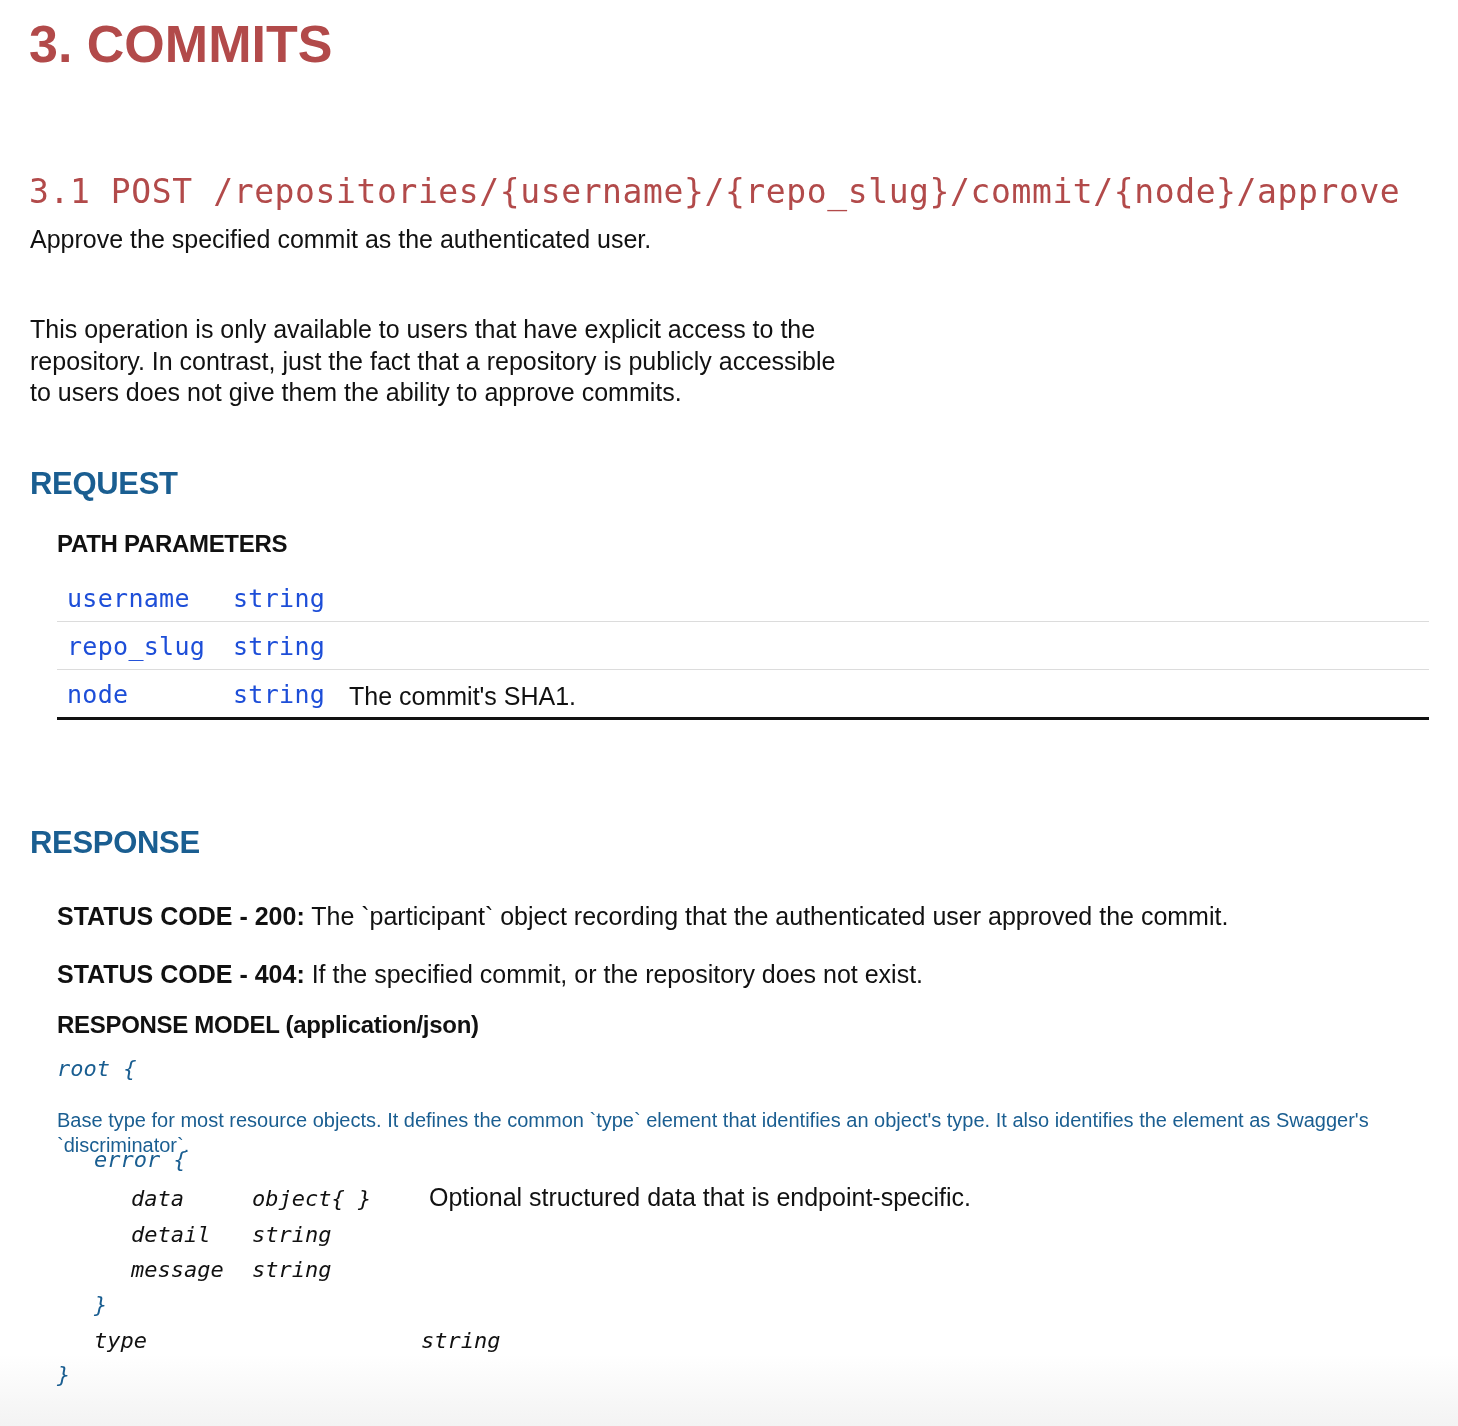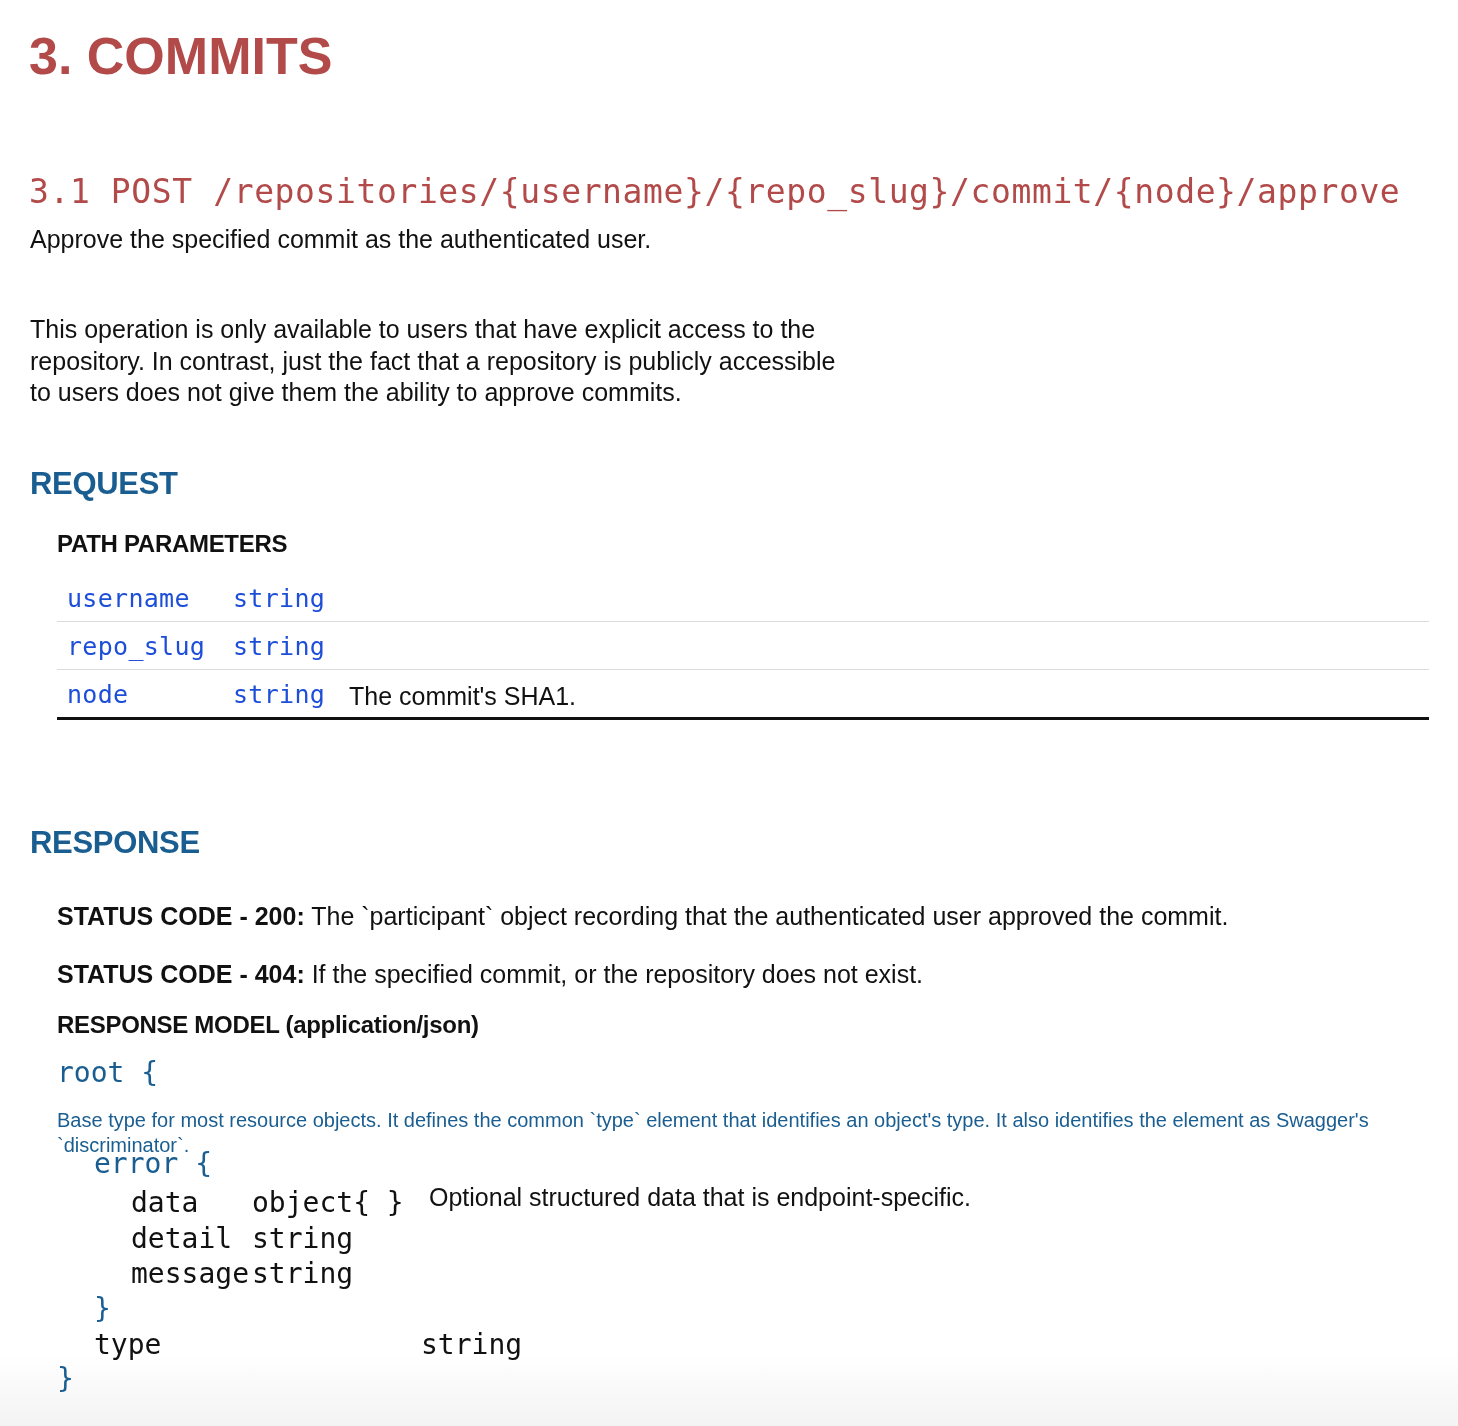--- a/index.html
+++ b/index.html
@@ -9,21 +9,20 @@
     font-family: "Liberation Sans", sans-serif;
     color: #111;
     position: relative;
   }
   .abs { position: absolute; }
   .h1 {
     left: 29px; top: 14px;
     font-size: 52px; font-weight: bold; color: #b24a4a;
     letter-spacing: 0px; white-space: nowrap;
     font-family: "Liberation Sans", sans-serif;
-    margin-top: 12px;
   }
   .h2 {
     left: 29px; top: 172px;
     font-size: 33px; color: #b24a4a; white-space: nowrap;
     font-family: "DejaVu Sans Mono", monospace;
     letter-spacing: 0.6px;
   }
   .p { left: 30px; font-size: 25px; line-height: 31.5px; color: #111; }
   .p1 { top: 224px; white-space: nowrap; }
   .p2 { top: 314px; width: 830px; }
@@ -59,21 +58,21 @@
     position: absolute; top: 12px; font-size: 25px; color: #111; white-space: nowrap;
   }
   .status {
     left: 57px; font-size: 25px; color: #111; white-space: nowrap;
   }
   .status b { font-weight: bold; }
   .st200 { top: 902px; }
   .st404 { top: 960px; }
   .sub-model { top: 1011px; }
   .code {
-    font-family: "DejaVu Sans Mono", monospace; font-size: 28px; white-space: nowrap;
+    font-family: "DejaVu Sans Mono", monospace; font-size: 22px; white-space: nowrap; font-style: italic;
   }
   .blue { color: #1a5e91; }
   .root { left: 57px; top: 1056px; }
   .root-desc {
     left: 57px; top: 1092px; width: 1330px;
     font-size: 20px; line-height: 25px; color: #1a5e91; margin-top: 16px;
   }
   .err { left: 94px; top: 1147px; }
   .f-name { left: 131px; }
   .f-type { left: 252px; }

